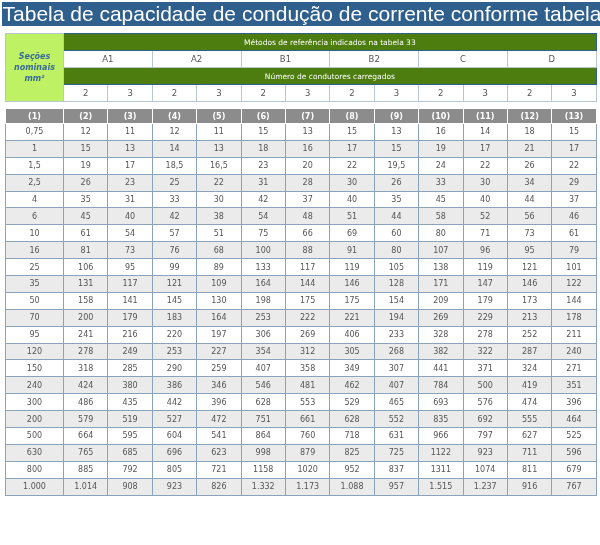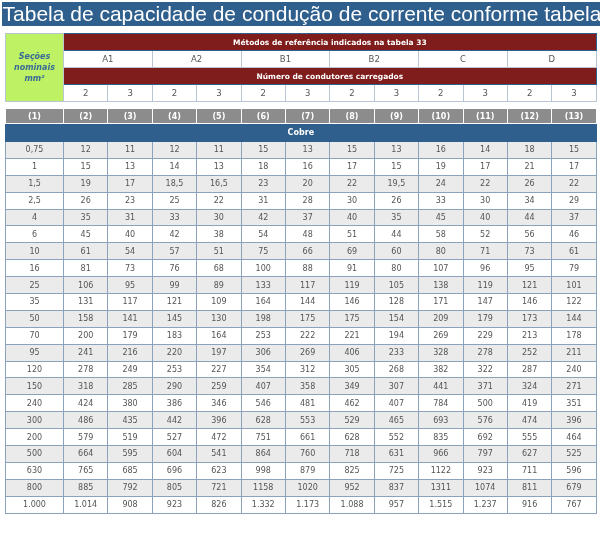--- a/index.html
+++ b/index.html
@@ -5,21 +5,21 @@
   html, body { margin:0; padding:0; background:#ffffff; }
   body { width:600px; height:545px; overflow:hidden; position:relative;
          font-family:"DejaVu Sans", "Liberation Sans", sans-serif; color:#444; }
   .title-bar { position:absolute; left:2px; top:2px; width:600px; height:24px;
                background:#2f5f8c; color:#fff; font-size:21px; line-height:24px;
                text-align:center; font-family:"Liberation Sans", sans-serif; }
   table { border-collapse:collapse; table-layout:fixed; position:absolute; left:5px; width:591px; }
   td { text-align:center; padding:0; font-size:8.5px; overflow:hidden; white-space:nowrap; }
   .hdr { top:33px; border:1px solid #b8c6d4; }
   .hdr td { border:1px solid #b8c6d4; height:16px; color:#555; }
-  .hdr .blue { background:#7f1d1d; color:#fff; font-weight:bold; font-size:7.5px; border-color:#2f5f8c;margin-top:39px; }
+  .hdr .blue { background:#4d7c0f; color:#fff; font-weight:normal; font-size:7.5px; border-color:#2f5f8c;margin-top:39px; }
   .hdr .sec { font-weight:bold; color:#3a6b98; font-size:8px; line-height:11px; white-space:normal; background:#bef264;font-style:italic; }
   .body { top:108px; }
   .body td { border:1px solid #8aa2bc; height:15.9px; font-size:8px; color:#555; }
   .body tr.nums td { background:#8c8c8c; color:#fff; font-weight:bold; border-color:#fff; height:14px; }
   .body tr.cobre td { background:#2f5f8c; color:#fff; font-weight:bold; font-size:8px; height:17px; border-color:#2f5f8c; }
   .body tr.row:nth-child(odd) td { background:#ebebeb; }
   .body tr.row:nth-child(even) td { background:#ffffff; }
 </style>
 </head>
 <body>
@@ -82,23 +82,20 @@
         <td>(5)</td>
         <td>(6)</td>
         <td>(7)</td>
         <td>(8)</td>
         <td>(9)</td>
         <td>(10)</td>
         <td>(11)</td>
         <td>(12)</td>
         <td>(13)</td>
       </tr>
-    <tr class="cobre">
-      <td colspan="13">Cobre</td>
-    </tr>
       <tr class="row">
         <td>0,75</td>
         <td>12</td>
         <td>11</td>
         <td>12</td>
         <td>11</td>
         <td>15</td>
         <td>13</td>
         <td>15</td>
         <td>13</td>

